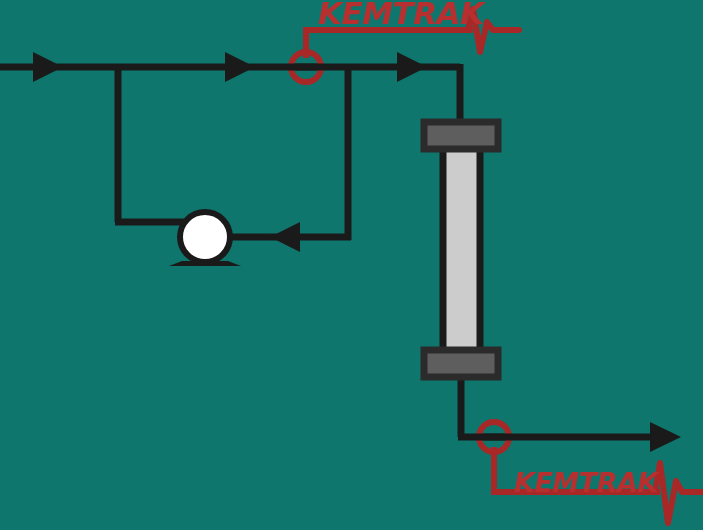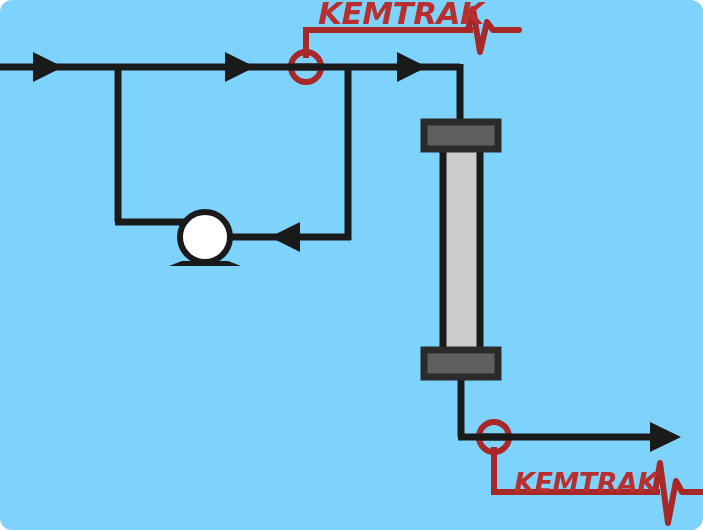--- a/index.html
+++ b/index.html
@@ -6,23 +6,22 @@
   html, body {
     margin: 0;
     padding: 0;
     background: #ffffff;
     font-family: "Liberation Sans", sans-serif;
   }
   #stage {
     position: relative;
     width: 703px;
     height: 530px;
-    background: #7dd3fc;
+    background: #0f766e;
     overflow: hidden;
-    border-radius: 12px;
   }
   #diagram-svg {
     position: absolute;
     left: 0;
     top: 0;
     width: 703px;
     height: 530px;
   }
   .logo-text {
     font-family: "DejaVu Sans", sans-serif;

